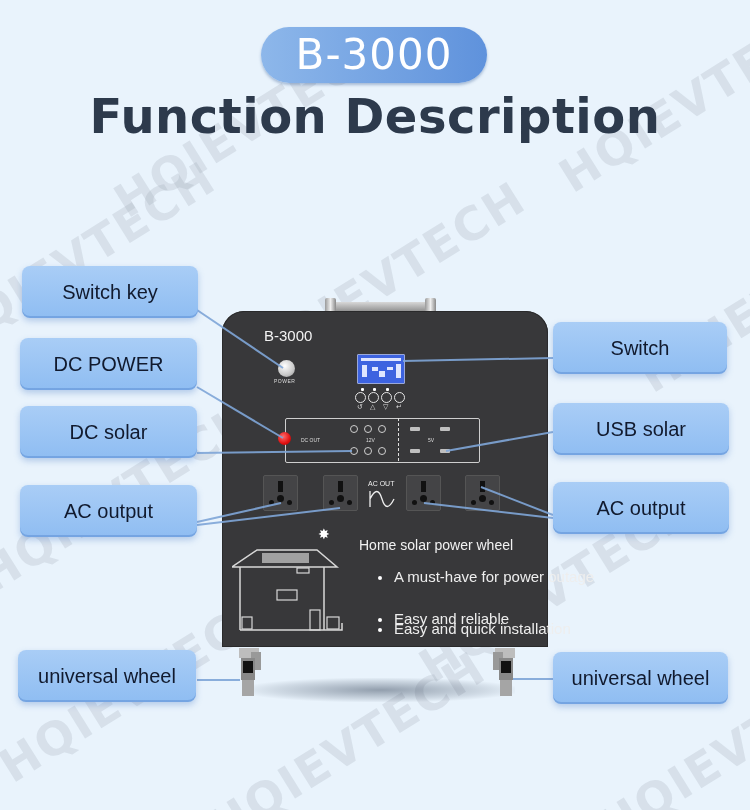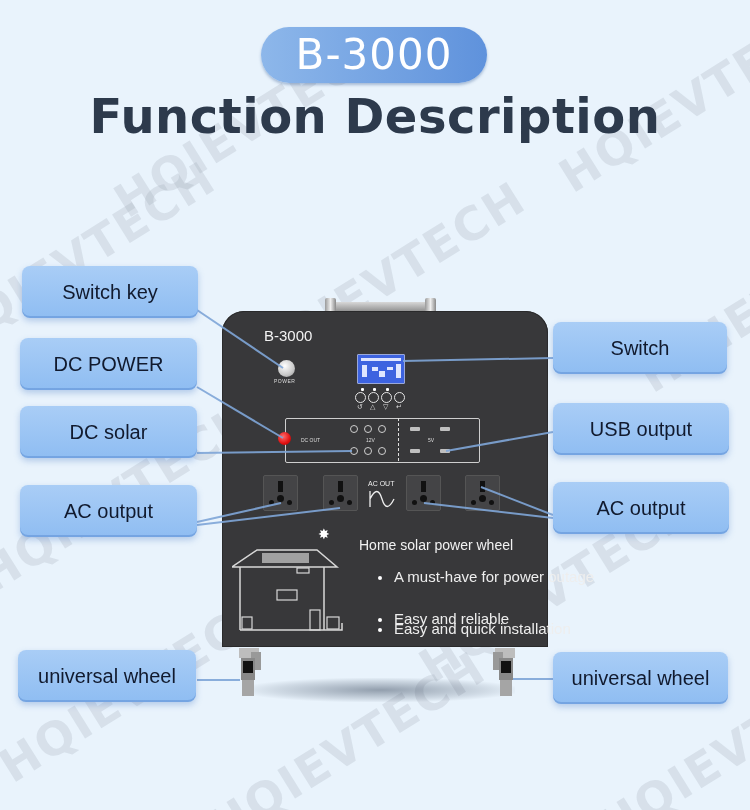--- a/index.html
+++ b/index.html
@@ -222,15 +222,15 @@
   </g>
 </svg>
 
 <div class="callout" style="left:22px;top:266px;width:176px;">Switch key</div>
 <div class="callout" style="left:20px;top:338px;width:177px;">DC POWER</div>
 <div class="callout" style="left:20px;top:406px;width:177px;">DC solar</div>
 <div class="callout" style="left:20px;top:485px;width:177px;">AC output</div>
 <div class="callout" style="left:18px;top:650px;width:178px;">universal wheel</div>
 
 <div class="callout" style="left:553px;top:322px;width:174px;">Switch</div>
-<div class="callout" style="left:553px;top:403px;width:176px;">USB output</div>
+<div class="callout" style="left:553px;top:403px;width:176px;">USB solar</div>
 <div class="callout" style="left:553px;top:482px;width:176px;">AC output</div>
 <div class="callout" style="left:553px;top:652px;width:175px;">universal wheel</div>
 
 </body></html>

